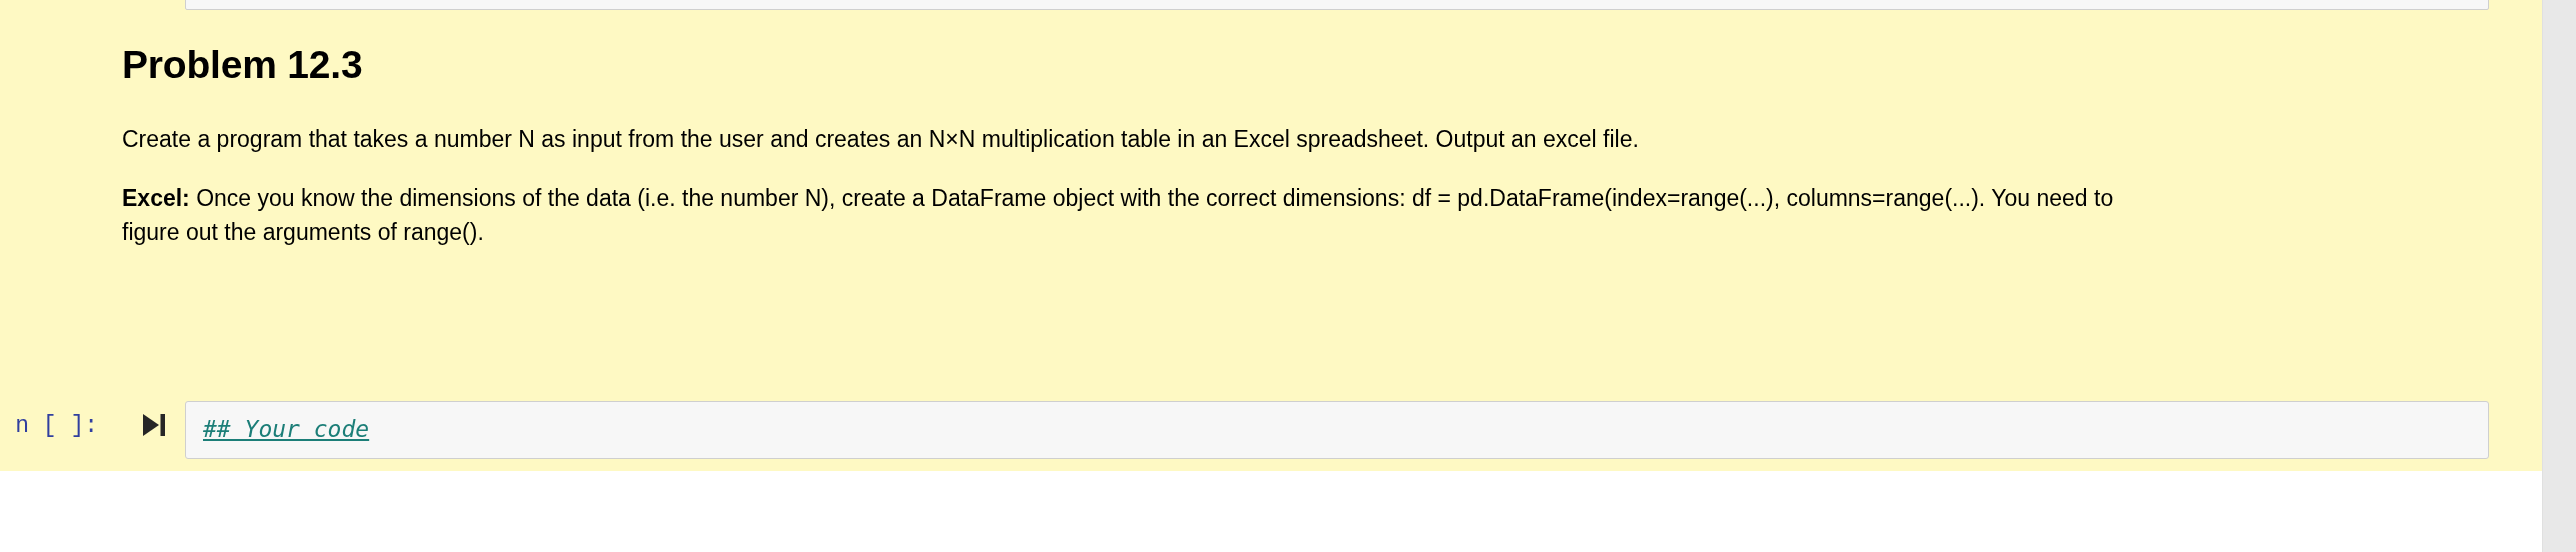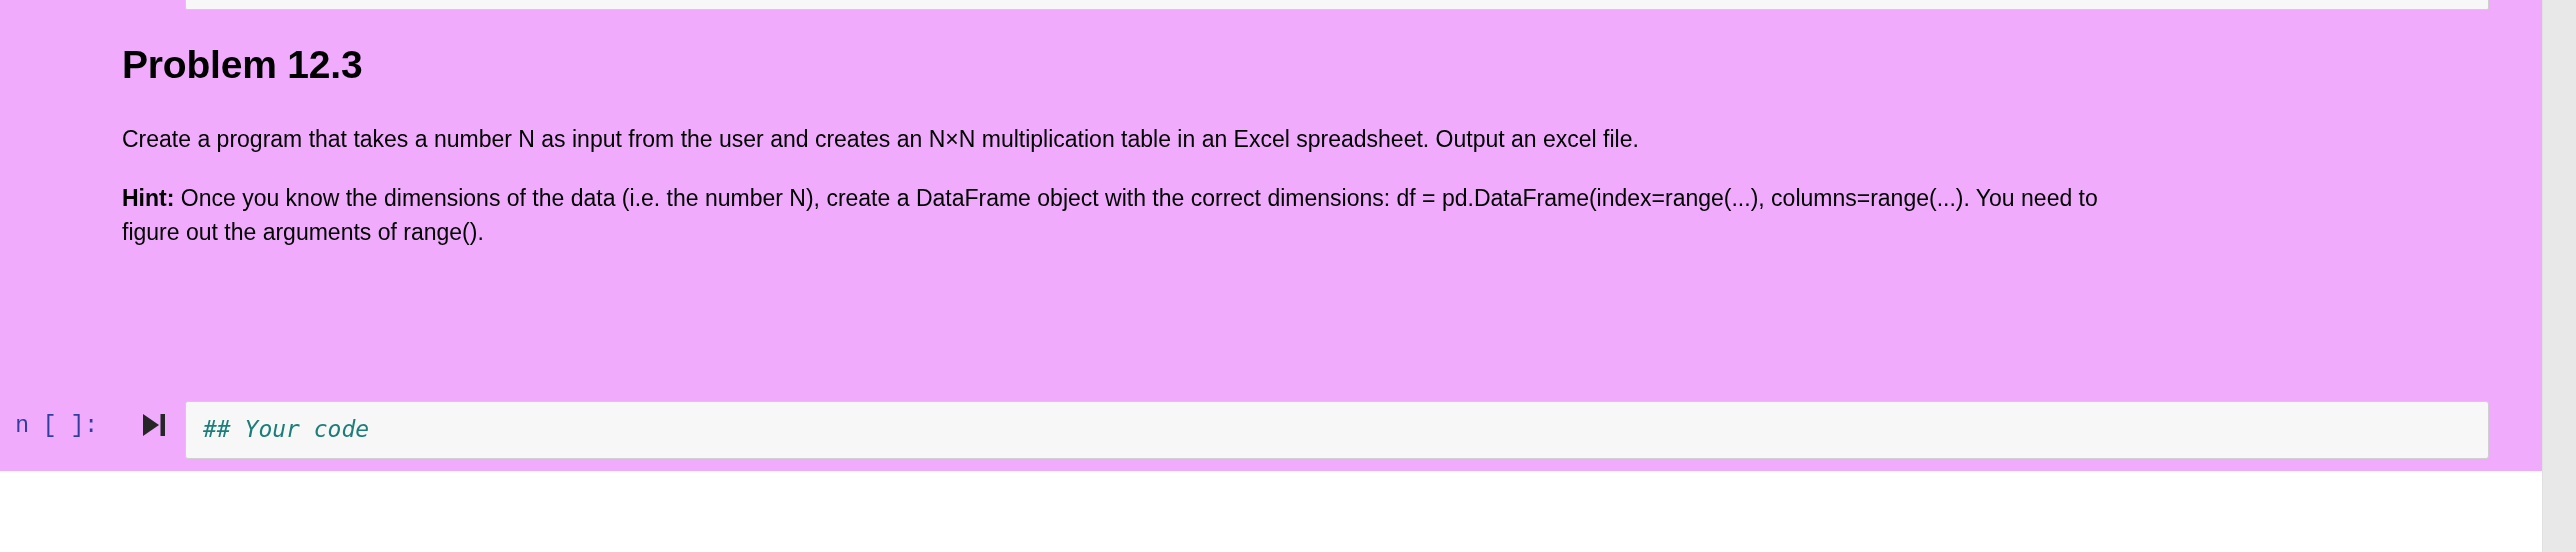--- a/index.html
+++ b/index.html
@@ -42,21 +42,21 @@
     border-radius: 6px;
   }
 
   
   .nb-column {
     position: absolute;
     left: 0;
     top: 0;
     width: 2543px;
     height: 471px;
-    background: #f0abfc;
+    background: #fef9c3;
   }
 
   
   .cell-top-partial {
     position: absolute;
     left: 185px;
     top: -48px;
     width: 2304px;
     height: 58px;
     background: #f7f7f7;
@@ -134,38 +134,39 @@
   .code-text {
     position: absolute;
     left: 17px;
     top: 12px;
     font-family: "DejaVu Sans Mono", monospace;
     font-size: 23px;
     line-height: 31px;
     font-style: italic;
     color: #1c7e78;
     white-space: pre;
+    text-decoration: underline;
   }
 </style>
 </head>
 <body>
 
 <div id="notebook-viewport">
 
   <div class="nb-column">
 
     <div class="cell-top-partial"></div>
 
     <div class="md-block">
       <h1 class="md-heading">Problem 12.3</h1>
 
       <p class="md-para md-para-1">Create a program that takes a number N as input from the user and creates an N×N multiplication table in an Excel spreadsheet. Output an excel file.</p>
 
       <p class="md-para md-para-2">
-        <span class="md-strong">Hint:</span><span> Once you know the dimensions of the data (i.e. the number N), create a DataFrame object with the correct dimensions: df = pd.DataFrame(index=range(...), columns=range(...). You need to figure out the arguments of range().</span>
+        <span class="md-strong">Excel:</span><span> Once you know the dimensions of the data (i.e. the number N), create a DataFrame object with the correct dimensions: df = pd.DataFrame(index=range(...), columns=range(...). You need to figure out the arguments of range().</span>
       </p>
     </div>
 
     <div class="code-row">
 
       <div class="in-prompt">n [ ]:</div>
 
       <span class="run-icon">
         <svg width="30" height="30" viewBox="0 0 30 30" aria-hidden="true">
           <polygon points="5,4 21,15 5,26" fill="#262626"></polygon>

